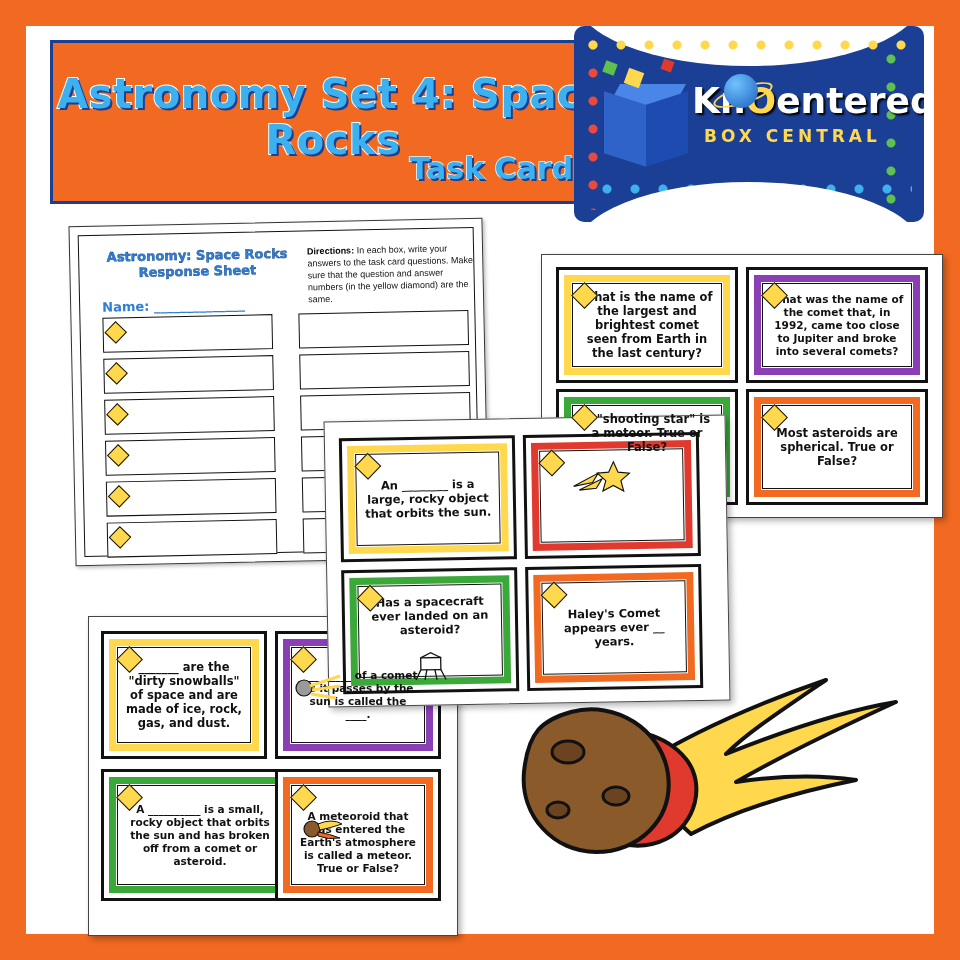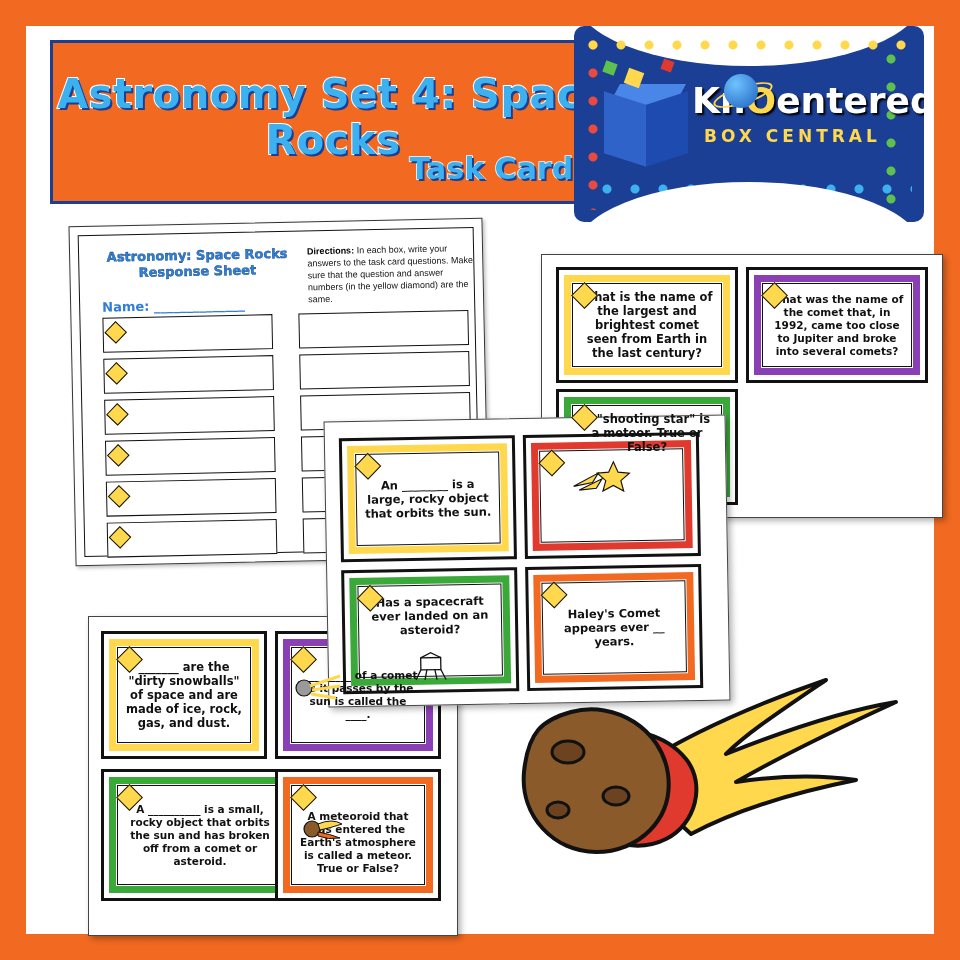--- a/index.html
+++ b/index.html
@@ -255,20 +255,26 @@
         <div class="frame g"></div>
         <div class="inner-line"></div>
         <div class="qdiamond"></div>
         <div class="qtext" style="margin-bottom:28px;">A "shooting star" is a meteor. True or False?</div>
         <svg class="star-doodle" viewBox="0 0 60 36">
           <path d="M0 30 L26 16 L20 26 Z" fill="#ffd84d" stroke="#111" stroke-width="1.2"></path>
           <path d="M6 34 L30 22 L24 32 Z" fill="#ffd84d" stroke="#111" stroke-width="1.2"></path>
           <path d="M42 4 l5 11 12 1 -9 8 3 11 -11 -6 -11 6 3 -11 -9 -8 12 -1z" fill="#ffd84d" stroke="#111" stroke-width="1.2"></path>
         </svg>
       </div>
+      <div class="card" style="left:204px;top:134px;width:182px;height:116px;">
+        <div class="frame o"></div>
+        <div class="inner-line"></div>
+        <div class="qdiamond"></div>
+        <div class="qtext">Most asteroids are spherical. True or False?</div>
+      </div>
     </div>
 
     <div class="cards grp3">
       <div class="card" style="left:12px;top:14px;width:166px;height:128px;">
         <div class="frame y"></div>
         <div class="inner-line"></div>
         <div class="qdiamond"></div>
         <div class="qtext">_______ are the "dirty snowballs" of space and are made of ice, rock, gas, and dust.</div>
       </div>
       <div class="card small" style="left:186px;top:14px;width:166px;height:128px;">

